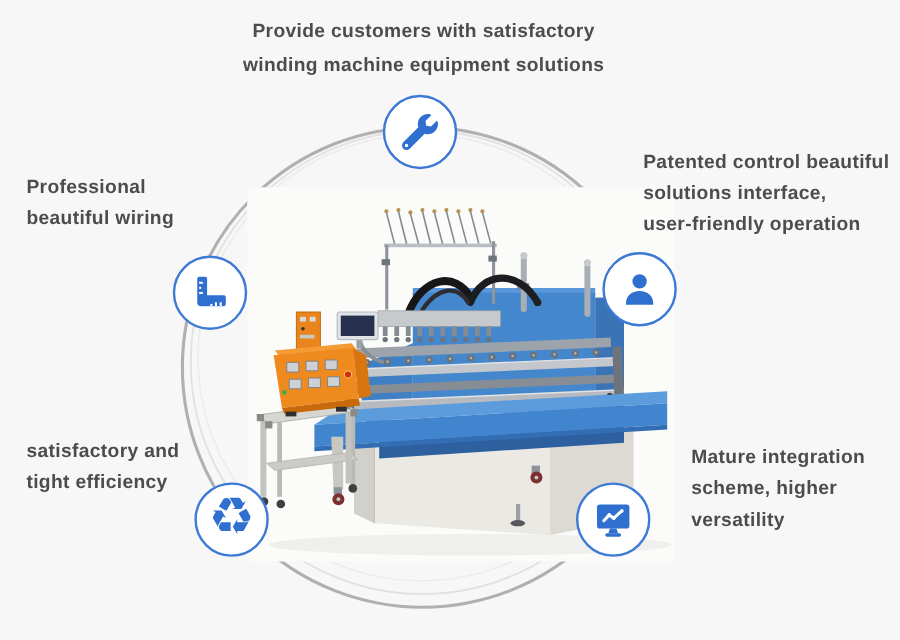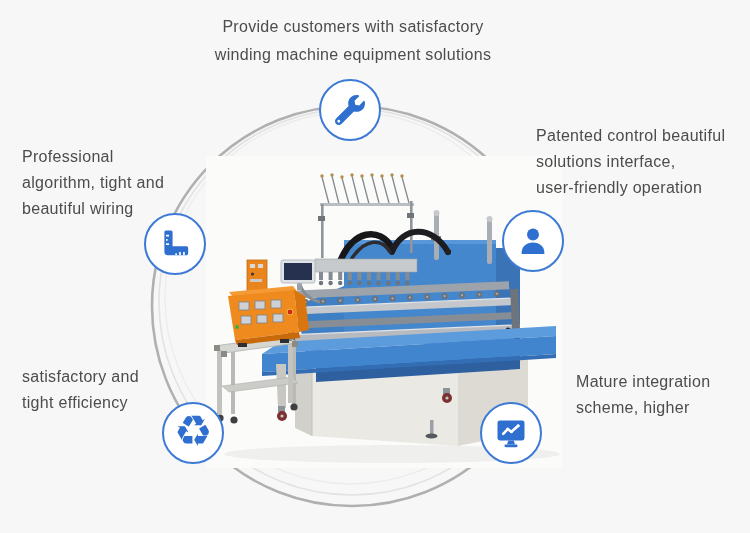--- a/index.html
+++ b/index.html
@@ -2,21 +2,21 @@
 <html><head>
 <meta charset="utf-8">
 <style>
   html,body{margin:0;padding:0;}
   .stage{
     position:relative;width:750px;height:533px;background:#f7f7f7;overflow:hidden;
     font-family:"Liberation Sans","DejaVu Sans",sans-serif;
   }
   .ring-svg,.machine-svg{position:absolute;left:0;top:0;}
   .txt{
-    position:absolute;color:#4c4c4c;font-weight:normal;font-size:16px;
+    position:absolute;color:#4c4c4c;font-weight:bold;font-size:16px;
     letter-spacing:0.3px;line-height:26px;white-space:nowrap;
   }
   .txt.t-top{line-height:28px;text-align:center;}
   .icon-circle{
     position:absolute;width:62px;height:62px;border-radius:50%;
     background:#ffffff;border:2px solid #3d7ad6;box-sizing:border-box;
     display:flex;align-items:center;justify-content:center;
   }
   .icon-circle svg{display:block;}
   .recycle-glyph{
@@ -225,21 +225,20 @@
     <div>winding machine equipment solutions</div>
   </div>
   <div class="icon-circle c-top">
     <svg width="30" height="30" viewBox="0 0 512 512">
       <path fill="#2e6fd0" d="M507.73 109.1c-2.24-9.03-13.54-12.09-20.12-5.51l-74.36 74.36-67.88-11.31-11.31-67.88 74.36-74.36c6.62-6.62 3.43-17.9-5.66-20.16-47.38-11.74-99.55.91-136.58 37.93-39.64 39.64-50.55 97.1-34.05 147.2L18.74 402.76c-24.99 24.99-24.99 65.51 0 90.5 24.99 24.99 65.51 24.99 90.5 0l213.21-213.21c50.12 16.71 107.47 5.68 147.37-34.22 37.07-37.07 49.7-89.32 37.91-136.73zM64 472c-13.25 0-24-10.75-24-24 0-13.26 10.75-24 24-24s24 10.74 24 24c0 13.25-10.75 24-24 24z"></path>
     </svg>
   </div>
 
   <div class="txt t-ul">
     <div>Professional</div>
-    <div>algorithm, tight and</div>
     <div>beautiful wiring</div>
   </div>
   <div class="icon-circle c-ul">
     <svg width="34" height="34" viewBox="0 0 24 24">
       <path fill="#2e6fd0" d="M5.6 2.5h3.6a1.1 1.1 0 0 1 1.1 1.1v9.9h9.9a1.1 1.1 0 0 1 1.1 1.1v4a1.3 1.3 0 0 1-1.3 1.3H6.9a2.4 2.4 0 0 1-2.4-2.4V3.6a1.1 1.1 0 0 1 1.1-1.1z"></path>
       <g fill="#ffffff">
         <rect x="5.6" y="5.5" width="2.2" height="1.2"></rect>
         <rect x="5.6" y="8.5" width="1.2" height="1.2"></rect>
         <rect x="5.6" y="11.5" width="2.2" height="1.2"></rect>
         <rect x="12.2" y="18.6" width="1.2" height="1.2"></rect>
@@ -267,20 +266,21 @@
     <div>satisfactory and</div>
     <div>tight efficiency</div>
   </div>
   <div class="icon-circle c-ll">
     <span class="recycle-glyph">♻</span>
   </div>
 
   <div class="txt t-lr">
     <div>Mature integration</div>
     <div>scheme, higher</div>
+    <div>versatility</div>
   </div>
   <div class="icon-circle c-lr">
     <svg width="36" height="36" viewBox="0 0 24 24">
       <g fill="#2e6fd0">
         <rect x="3" y="3.6" width="18" height="13.4" rx="1.6"></rect>
         <path d="M10.2 17h3.6l0.9 2.6h-5.4z"></path>
         <rect x="7.6" y="19.6" width="8.8" height="1.9" rx="0.95"></rect>
       </g>
       <polyline points="6.8,12.6 9.8,9.4 12.3,11.2 16.8,7.2" stroke="#ffffff" stroke-width="1.7" fill="none" stroke-linecap="round" stroke-linejoin="round"></polyline>
       <circle cx="9.8" cy="9.4" r="1" fill="#ffffff"></circle>

